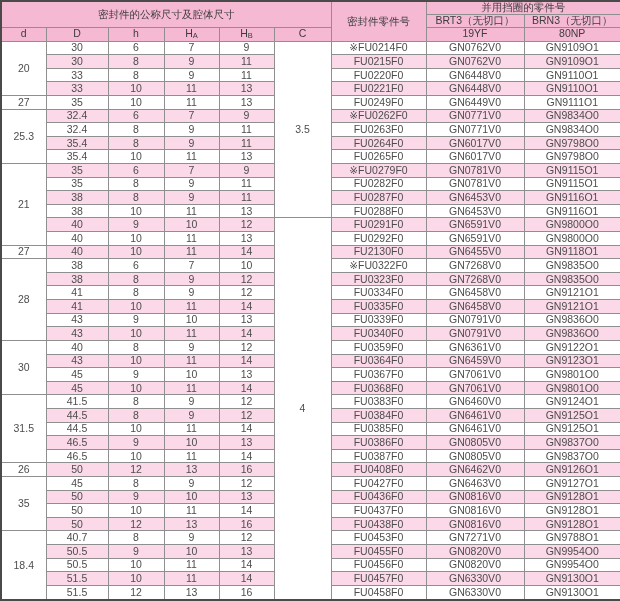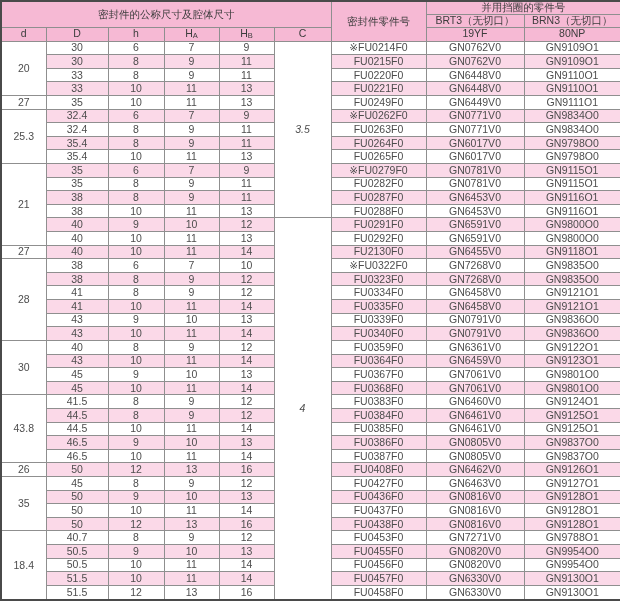--- a/index.html
+++ b/index.html
@@ -34,21 +34,21 @@
   }
   tr.h-row1 { height: 13px; }
   tr.h-row2 { height: 13px; }
   tr.h-row3 { height: 14px; }
   td.hb2 { border-bottom: 2px solid #4a4a4a; }  
   td.hl  { border-left: 2px solid #555; }        
   .sub { font-size: 7.5px; vertical-align: -1px; }
   
   td.pink { background: #fbd9e8; }
   td.cell-d { vertical-align: top; padding-top: 1px; background: #fff; margin-left: 48px; }
-  td.cell-c { background: #fff; font-style: italic; }
+  td.cell-c { background: #fff; }
 </style>
 </head>
 <body>
 
 <table class="catalog">
   <colgroup>
     <col style="width:45px">
       <col style="width:62px">
       <col style="width:56px">
     <col style="width:55px">
@@ -317,21 +317,21 @@
       <tr>
         <td class="pink">45</td>
         <td class="pink">10</td>
         <td class="pink">11</td>
         <td class="pink">14</td>
         <td class="hl pink">FU0368F0</td>
         <td class="hl pink">GN7061V0</td>
         <td class="pink">GN9801O0</td>
       </tr>
       <tr>
-        <td class="cell-d" rowspan="5">43.8</td>
+        <td class="cell-d" rowspan="5">31.5</td>
         <td>41.5</td>
         <td>8</td>
         <td>9</td>
         <td>12</td>
         <td class="hl">FU0383F0</td>
         <td class="hl">GN6460V0</td>
         <td>GN9124O1</td>
       </tr>
       <tr>
         <td class="pink">44.5</td>

